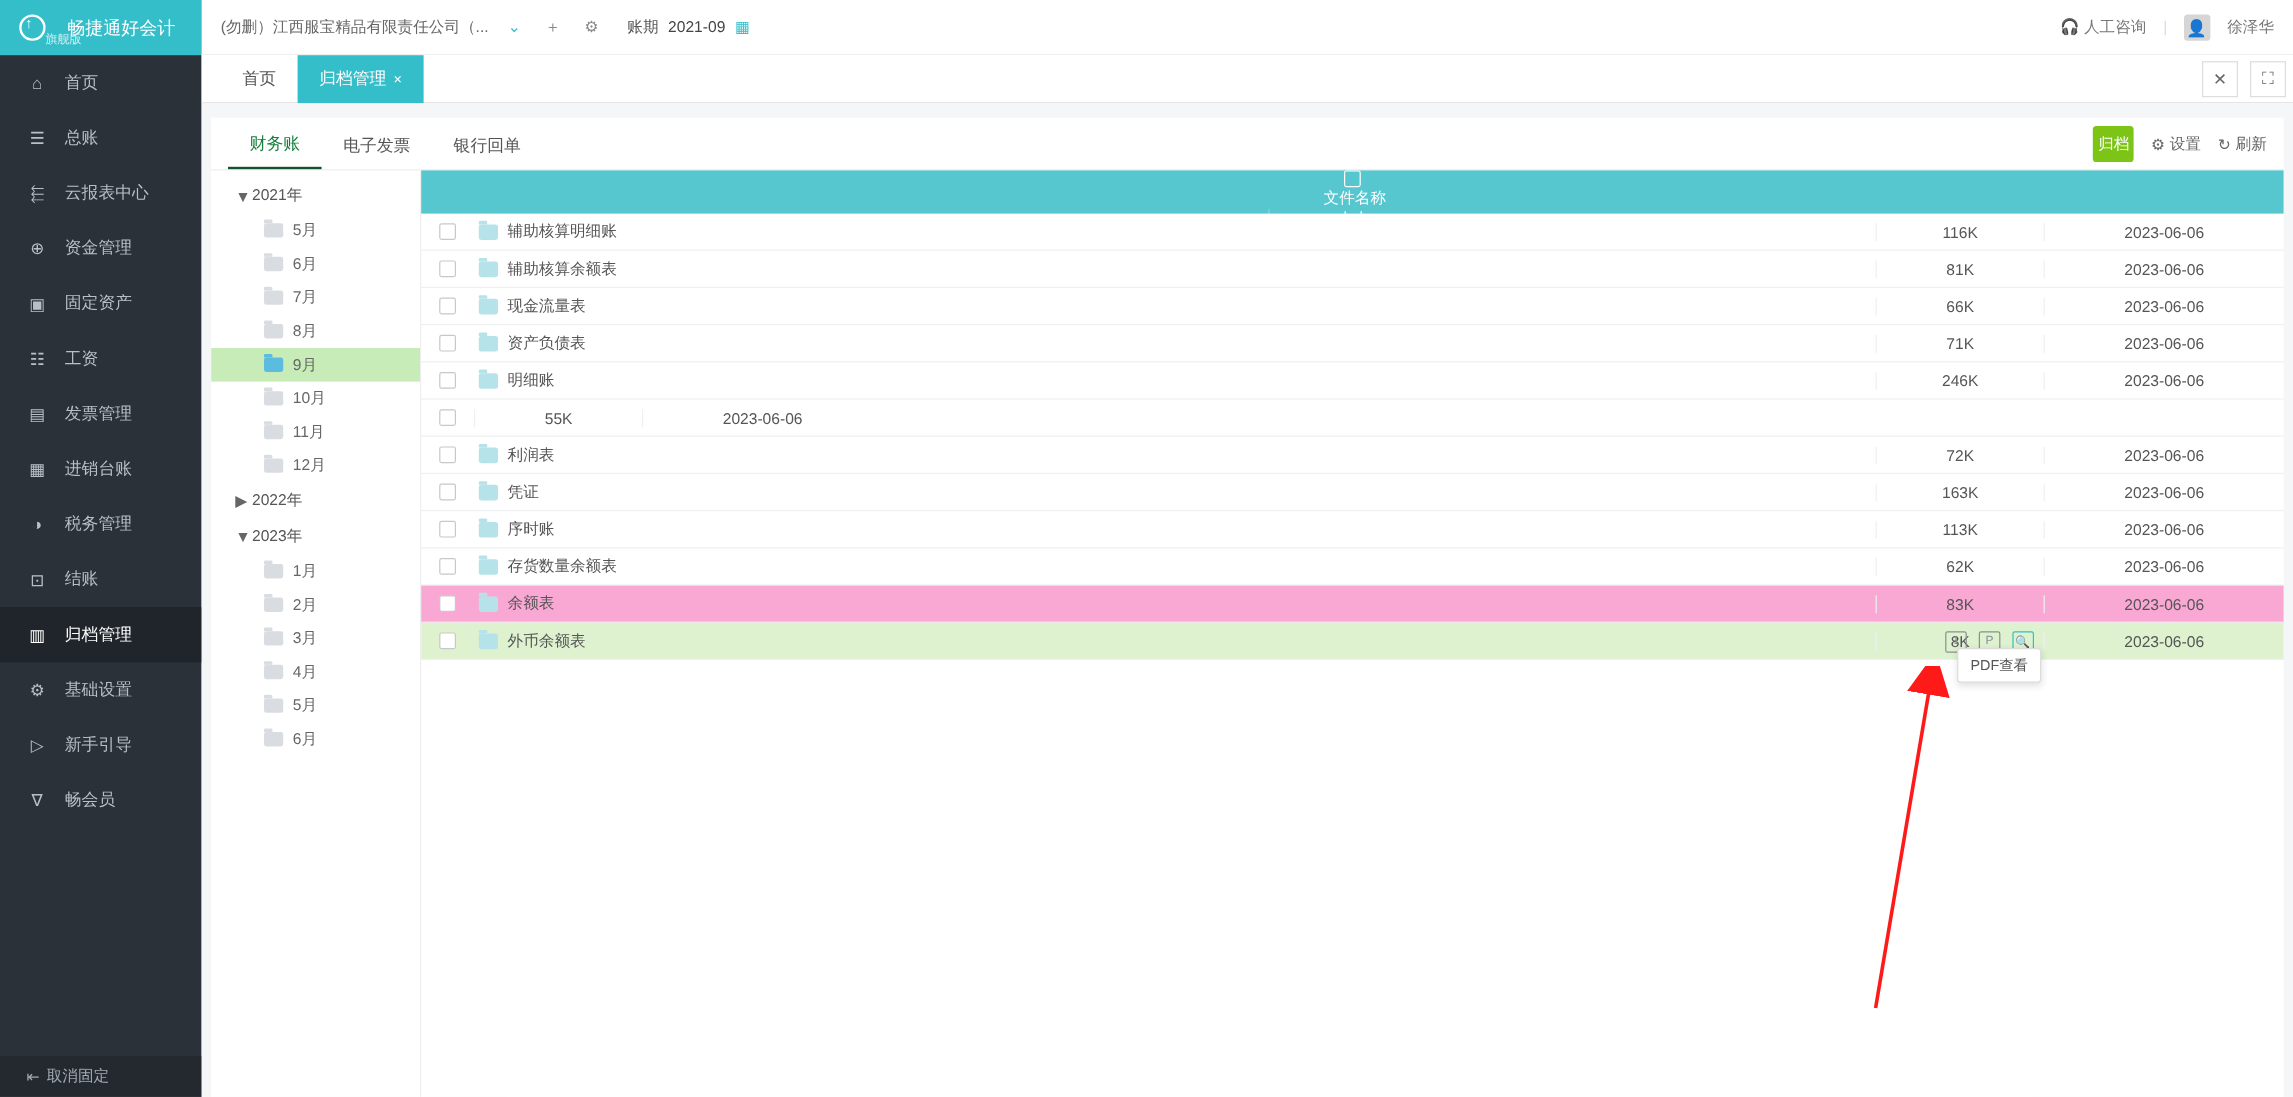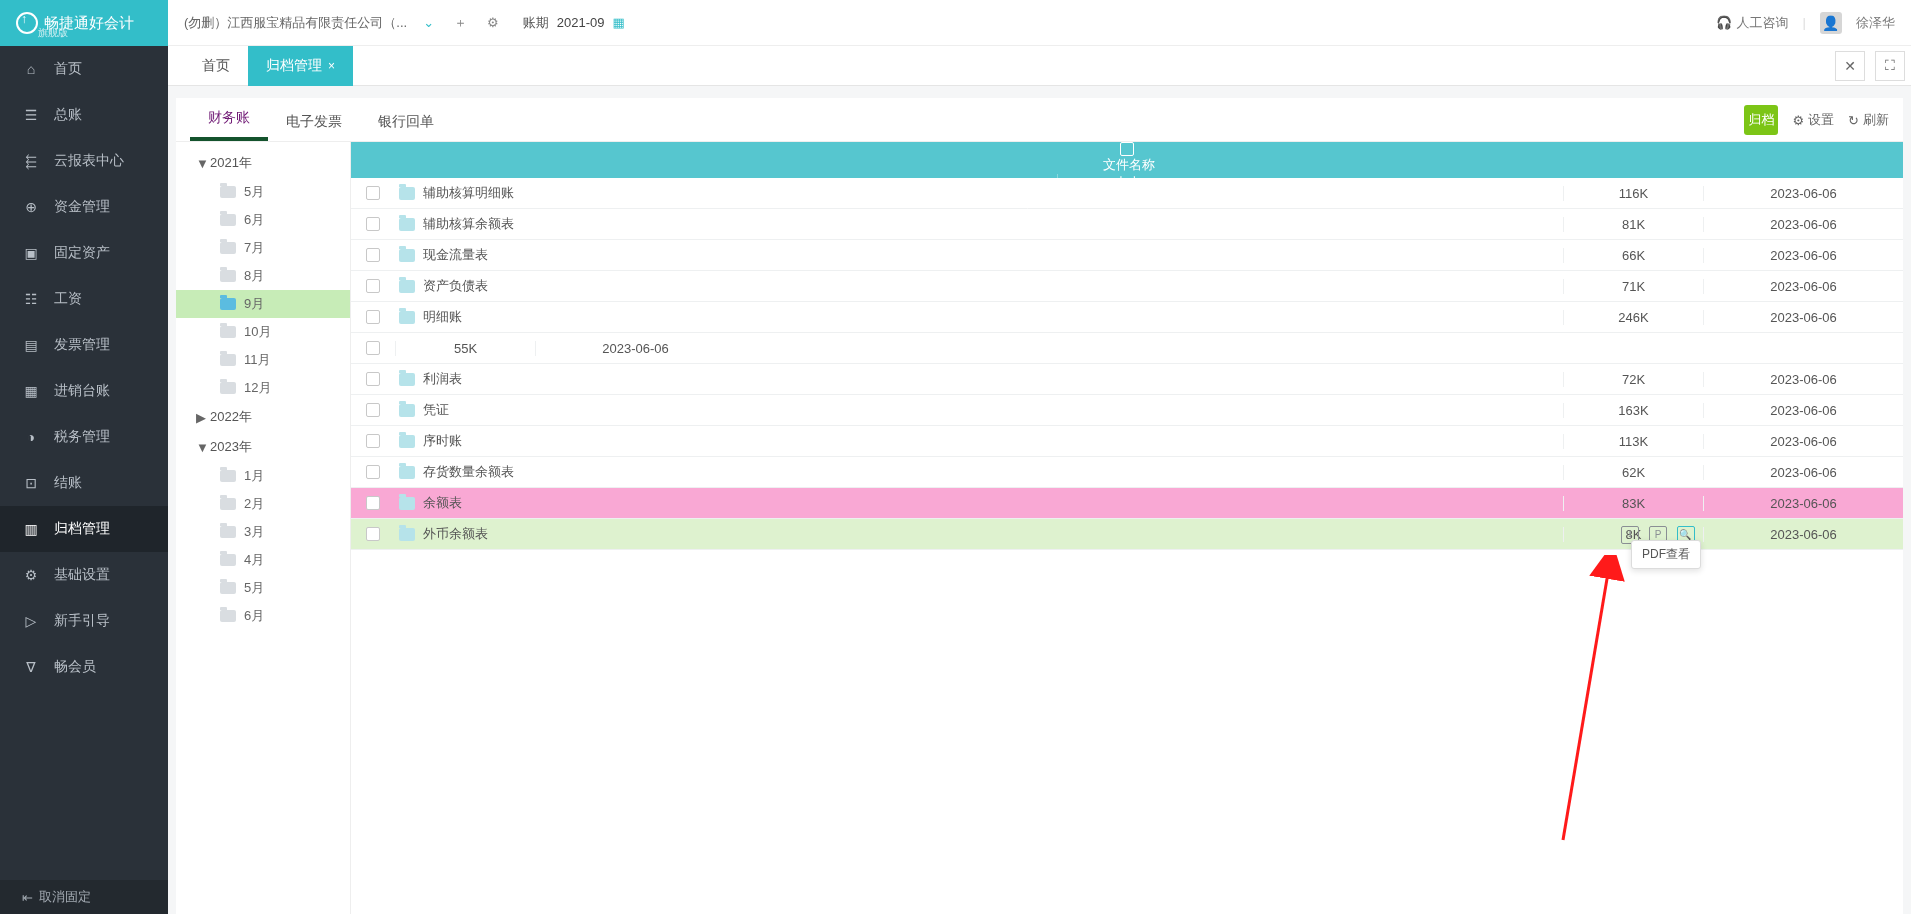--- a/index.html
+++ b/index.html
@@ -1,20 +1,20 @@
 <!DOCTYPE html>
 <html><head>
 <meta charset="utf-8">
 <style>
 * { margin: 0; padding: 0; box-sizing: border-box; font-family: "Microsoft YaHei", Arial, sans-serif; }
 body { width: 1911px; height: 914px; background: #fff; overflow: hidden; font-size: 13px; color: #333; }
 
 
 .sidebar { position: absolute; left: 0; top: 0; width: 168px; height: 914px; background: #2a3139; color: #b8bfc7; }
-.logo-area { height: 46px; background: #33bec9; display: flex; align-items: center; padding-left: 16px; color: #fff; font-size: 15px; }
+.logo-area { height: 46px; background: #33bec9; display: flex; align-items: center; padding-left: 16px; color: #fff; font-size: 15px; gap: 12px; }
 .logo-icon { width: 22px; height: 22px; border: 2px solid #fff; border-radius: 50%; margin-right: 6px; position: relative; }
 .logo-icon::after { content: "↑"; position: absolute; left: 3px; top: -2px; font-size: 12px; }
 .logo-sub { position: absolute; left: 38px; top: 26px; font-size: 10px; color: #cdeef1; }
 .nav-item { height: 46px; display: flex; align-items: center; padding-left: 22px; cursor: pointer; font-size: 14px; }
 .nav-item.active { background: #1f252b; color: #fff; }
 .nav-icon { width: 18px; height: 18px; margin-right: 14px; display: inline-flex; align-items: center; justify-content: center; }
 .pin-bar { position: absolute; bottom: 0; left: 0; width: 168px; height: 34px; background: #23292f; display: flex; align-items: center; padding-left: 22px; font-size: 13px; color: #a2a9b1; cursor: pointer; }
 
 
 .topbar { position: absolute; left: 168px; top: 0; right: 0; height: 46px; background: #fff; border-bottom: 1px solid #eee; display: flex; align-items: center; padding: 0 16px; color: #555; font-size: 13px; }
@@ -33,21 +33,21 @@
 .tab.active { background: #33bec9; color: #fff; }
 .tab-close { margin-left: 6px; font-size: 12px; }
 .tabsbar-right { margin-left: auto; display: flex; align-items: center; gap: 10px; padding-right: 6px; }
 .sq-btn { width: 30px; height: 30px; border: 1px solid #ddd; display: flex; align-items: center; justify-content: center; color: #666; cursor: pointer; font-size: 14px; }
 
 
 .content { position: absolute; left: 168px; top: 86px; right: 0; bottom: 0; background: #f5f6f7; padding: 12px 8px 0 8px; }
 .panel { background: #fff; height: 100%; display: flex; flex-direction: column; }
 .sub-tabs-row { height: 44px; display: flex; align-items: flex-end; border-bottom: 1px solid #eee; padding: 0 14px; }
 .sub-tab { padding: 10px 18px; color: #555; cursor: pointer; font-size: 14px; }
-.sub-tab.active { color: #701a75; border-bottom: 4px solid #14532d; }
+.sub-tab.active { color: #15803d; border-bottom: 2px solid #14532d; }
 .toolbar-right { margin-left: auto; display: flex; align-items: center; gap: 14px; padding-bottom: 6px; }
 .btn-primary { background: #7cc516; color: #fff; padding: 6px 4px; border-radius: 3px; cursor: pointer; font-size: 13px; }
 .tool-link { color: #666; cursor: pointer; display: flex; align-items: center; gap: 4px; font-size: 13px; }
 
 .body-row { flex: 1; display: flex; }
 .tree { width: 175px; border-right: 1px solid #eee; padding-top: 6px; font-size: 13px; color: #555; }
 .tree-year { padding: 6px 0 6px 20px; display: flex; align-items: center; cursor: pointer; }
 .tree-caret { width: 14px; display: inline-block; color: #666; }
 .tree-month { padding: 5px 0 5px 44px; display: flex; align-items: center; cursor: pointer; color: #666; }
 .tree-month.selected { background: #c7ecb7; }

